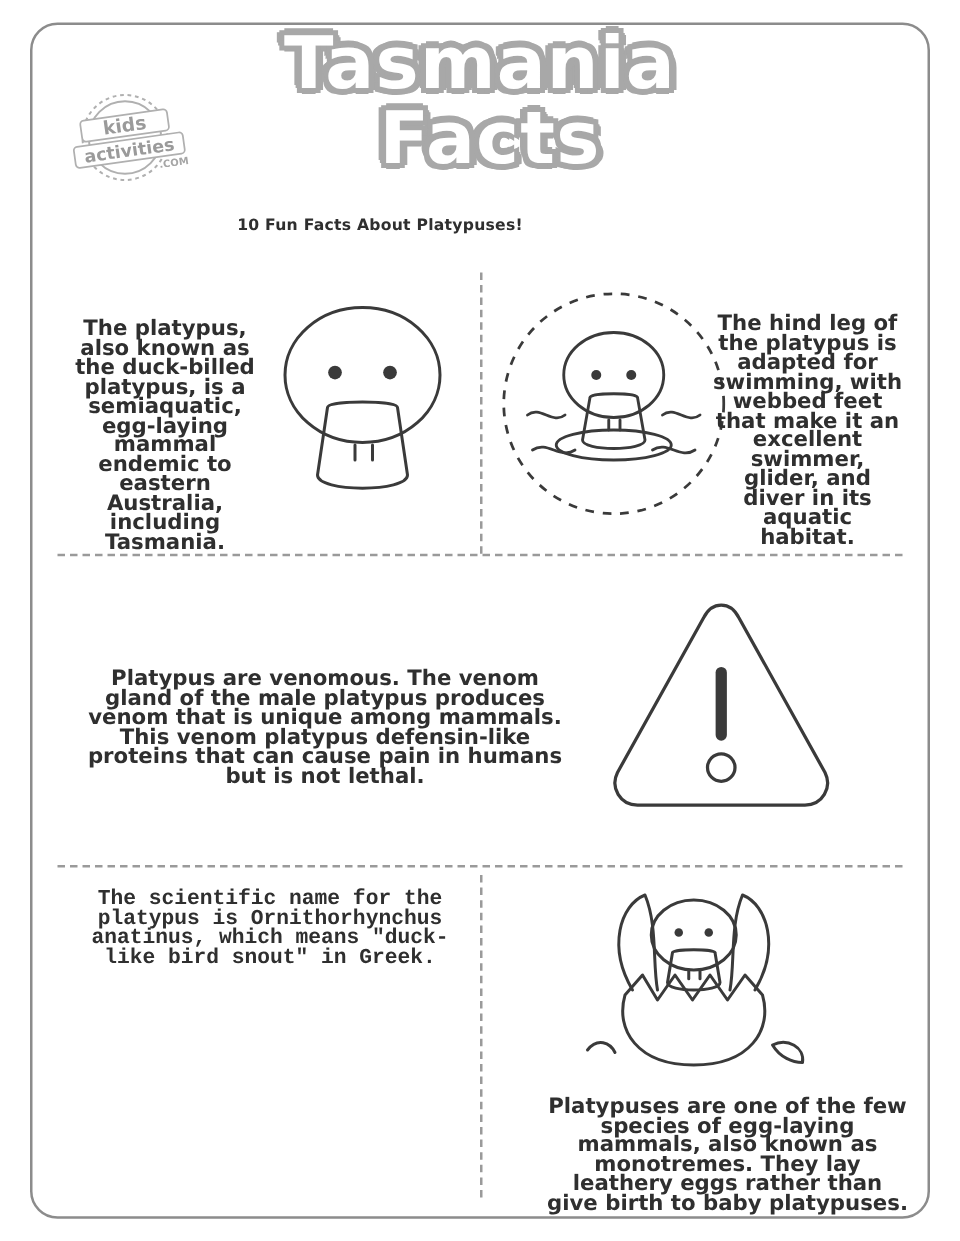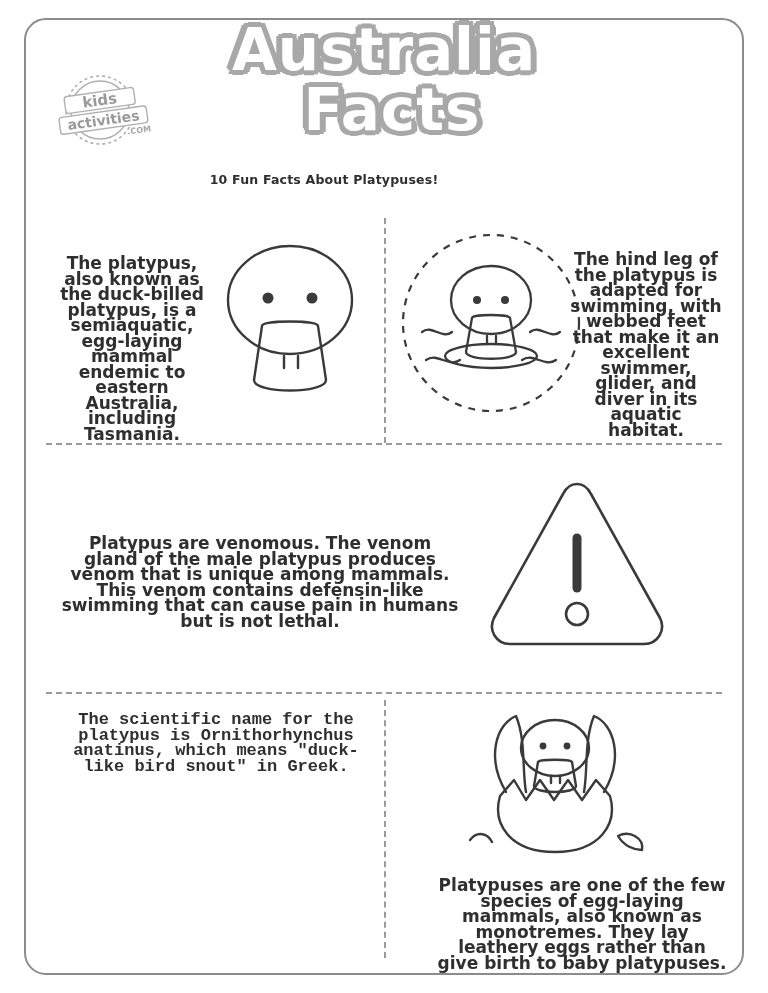--- a/index.html
+++ b/index.html
@@ -65,21 +65,20 @@
   .subtitle {
     position: absolute;
     left: 0;
     top: 172px;
     width: 608px;
     text-align: center;
     font-size: 12.5px;
     font-weight: bold;
     color: #2f2f2f;
     letter-spacing: .2px;
-    padding-left: 20px;
   }
 
   
   .logo {
     position: absolute;
     left: 52px;
     top: 68px;
     width: 110px;
     height: 88px;
   }
@@ -121,21 +120,21 @@
   }
 </style>
 </head>
 <body>
 
 <div class="page">
 
   <div class="sheet-border"></div>
 
   <div class="title-block">
-    <div class="title-line l1">Australia</div>
+    <div class="title-line l1">Tasmania</div>
     <div class="title-line l2">Facts</div>
   </div>
 
   <div class="subtitle">10 Fun Facts About Platypuses!</div>
 
   <div class="logo">
     <svg width="110" height="88" viewBox="0 0 110 88">
       <g fill="none" stroke="#b0b0b0" stroke-width="1.6">
         <circle cx="48" cy="42" r="34" stroke-dasharray="3 3"></circle>
         <circle cx="48" cy="42" r="29"></circle>
@@ -184,21 +183,21 @@
         <path d="M26 104 C36 96 46 112 56 104"></path>
         <path d="M134 104 C144 96 154 112 164 104"></path>
         <path d="M30 132 C42 124 52 140 64 132"></path>
         <path d="M126 132 C138 124 148 140 160 132"></path>
       </g>
     </svg>
   </div>
 
   <div class="facttext" style="left:570px; top:252px; width:152px;">The hind leg of the platypus is adapted for swimming, with webbed feet that make it an excellent swimmer, glider, and diver in its aquatic habitat.</div>
 
-  <div class="facttext" style="left:60px; top:536px; width:400px; text-align:center;">Platypus are venomous. The venom gland of the male platypus produces venom that is unique among mammals. This venom contains defensin-like swimming that can cause pain in humans but is not lethal.</div>
+  <div class="facttext" style="left:60px; top:536px; width:400px; text-align:center;">Platypus are venomous. The venom gland of the male platypus produces venom that is unique among mammals. This venom platypus defensin-like proteins that can cause pain in humans but is not lethal.</div>
 
   <div class="art" style="left:482px; top:468px;">
     <svg width="190" height="200" viewBox="0 0 190 200">
       <g fill="none" stroke="#3a3a3a" stroke-width="2.6" stroke-linecap="round" stroke-linejoin="round">
         <path d="M95 16 C101 16 106 20 109 26 L178 150 C184 162 176 176 162 176 L28 176 C14 176 6 162 12 150 L81 26 C84 20 89 16 95 16 Z"></path>
         <path d="M95 70 L95 120" stroke-width="9"></path>
         <circle cx="95" cy="146" r="11"></circle>
       </g>
     </svg>
   </div>

